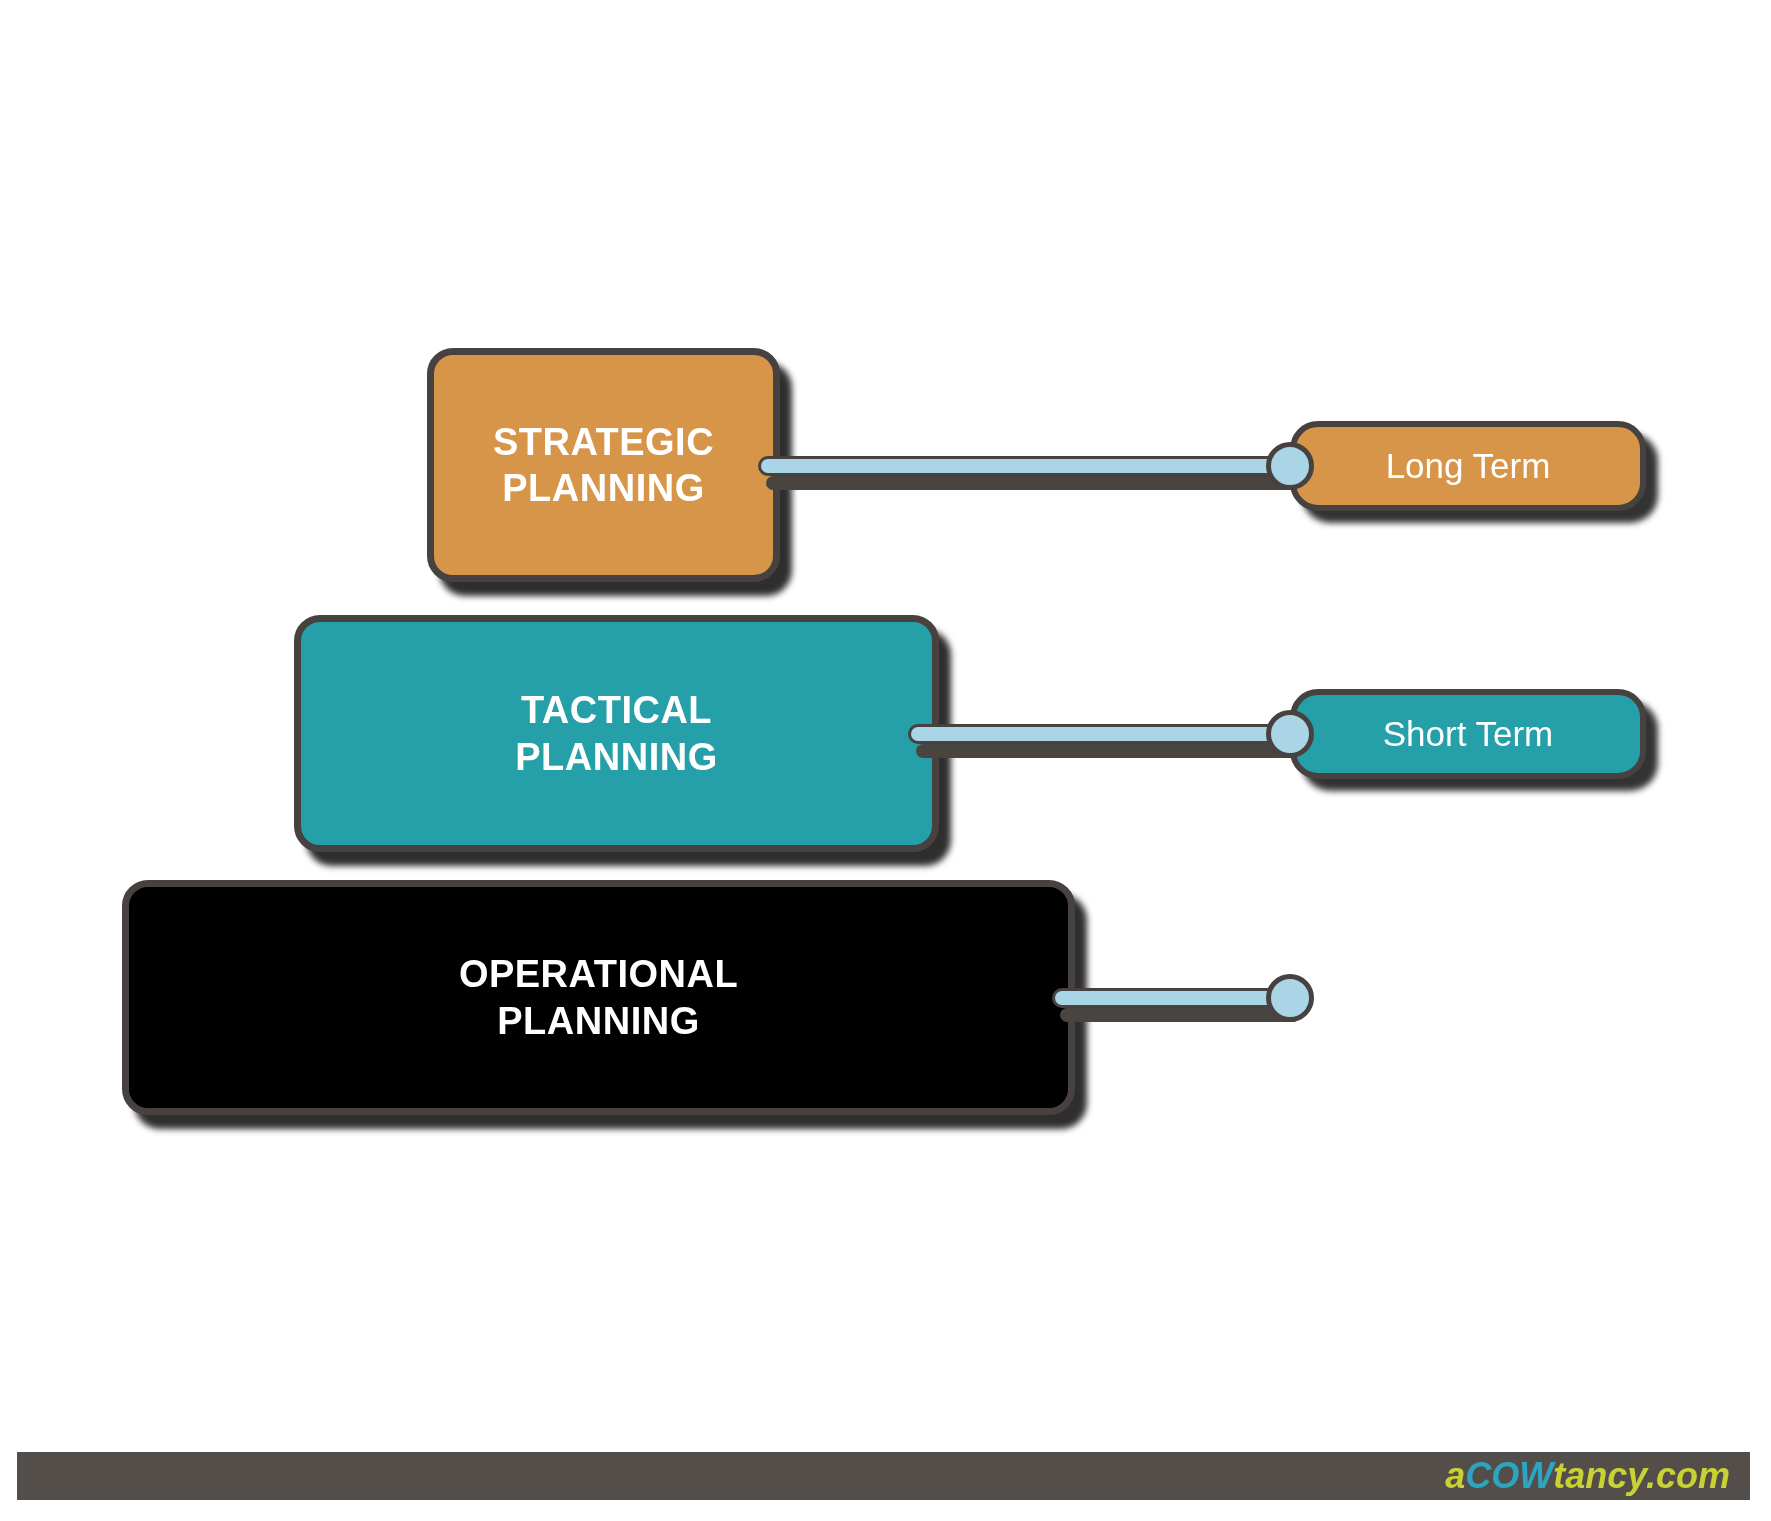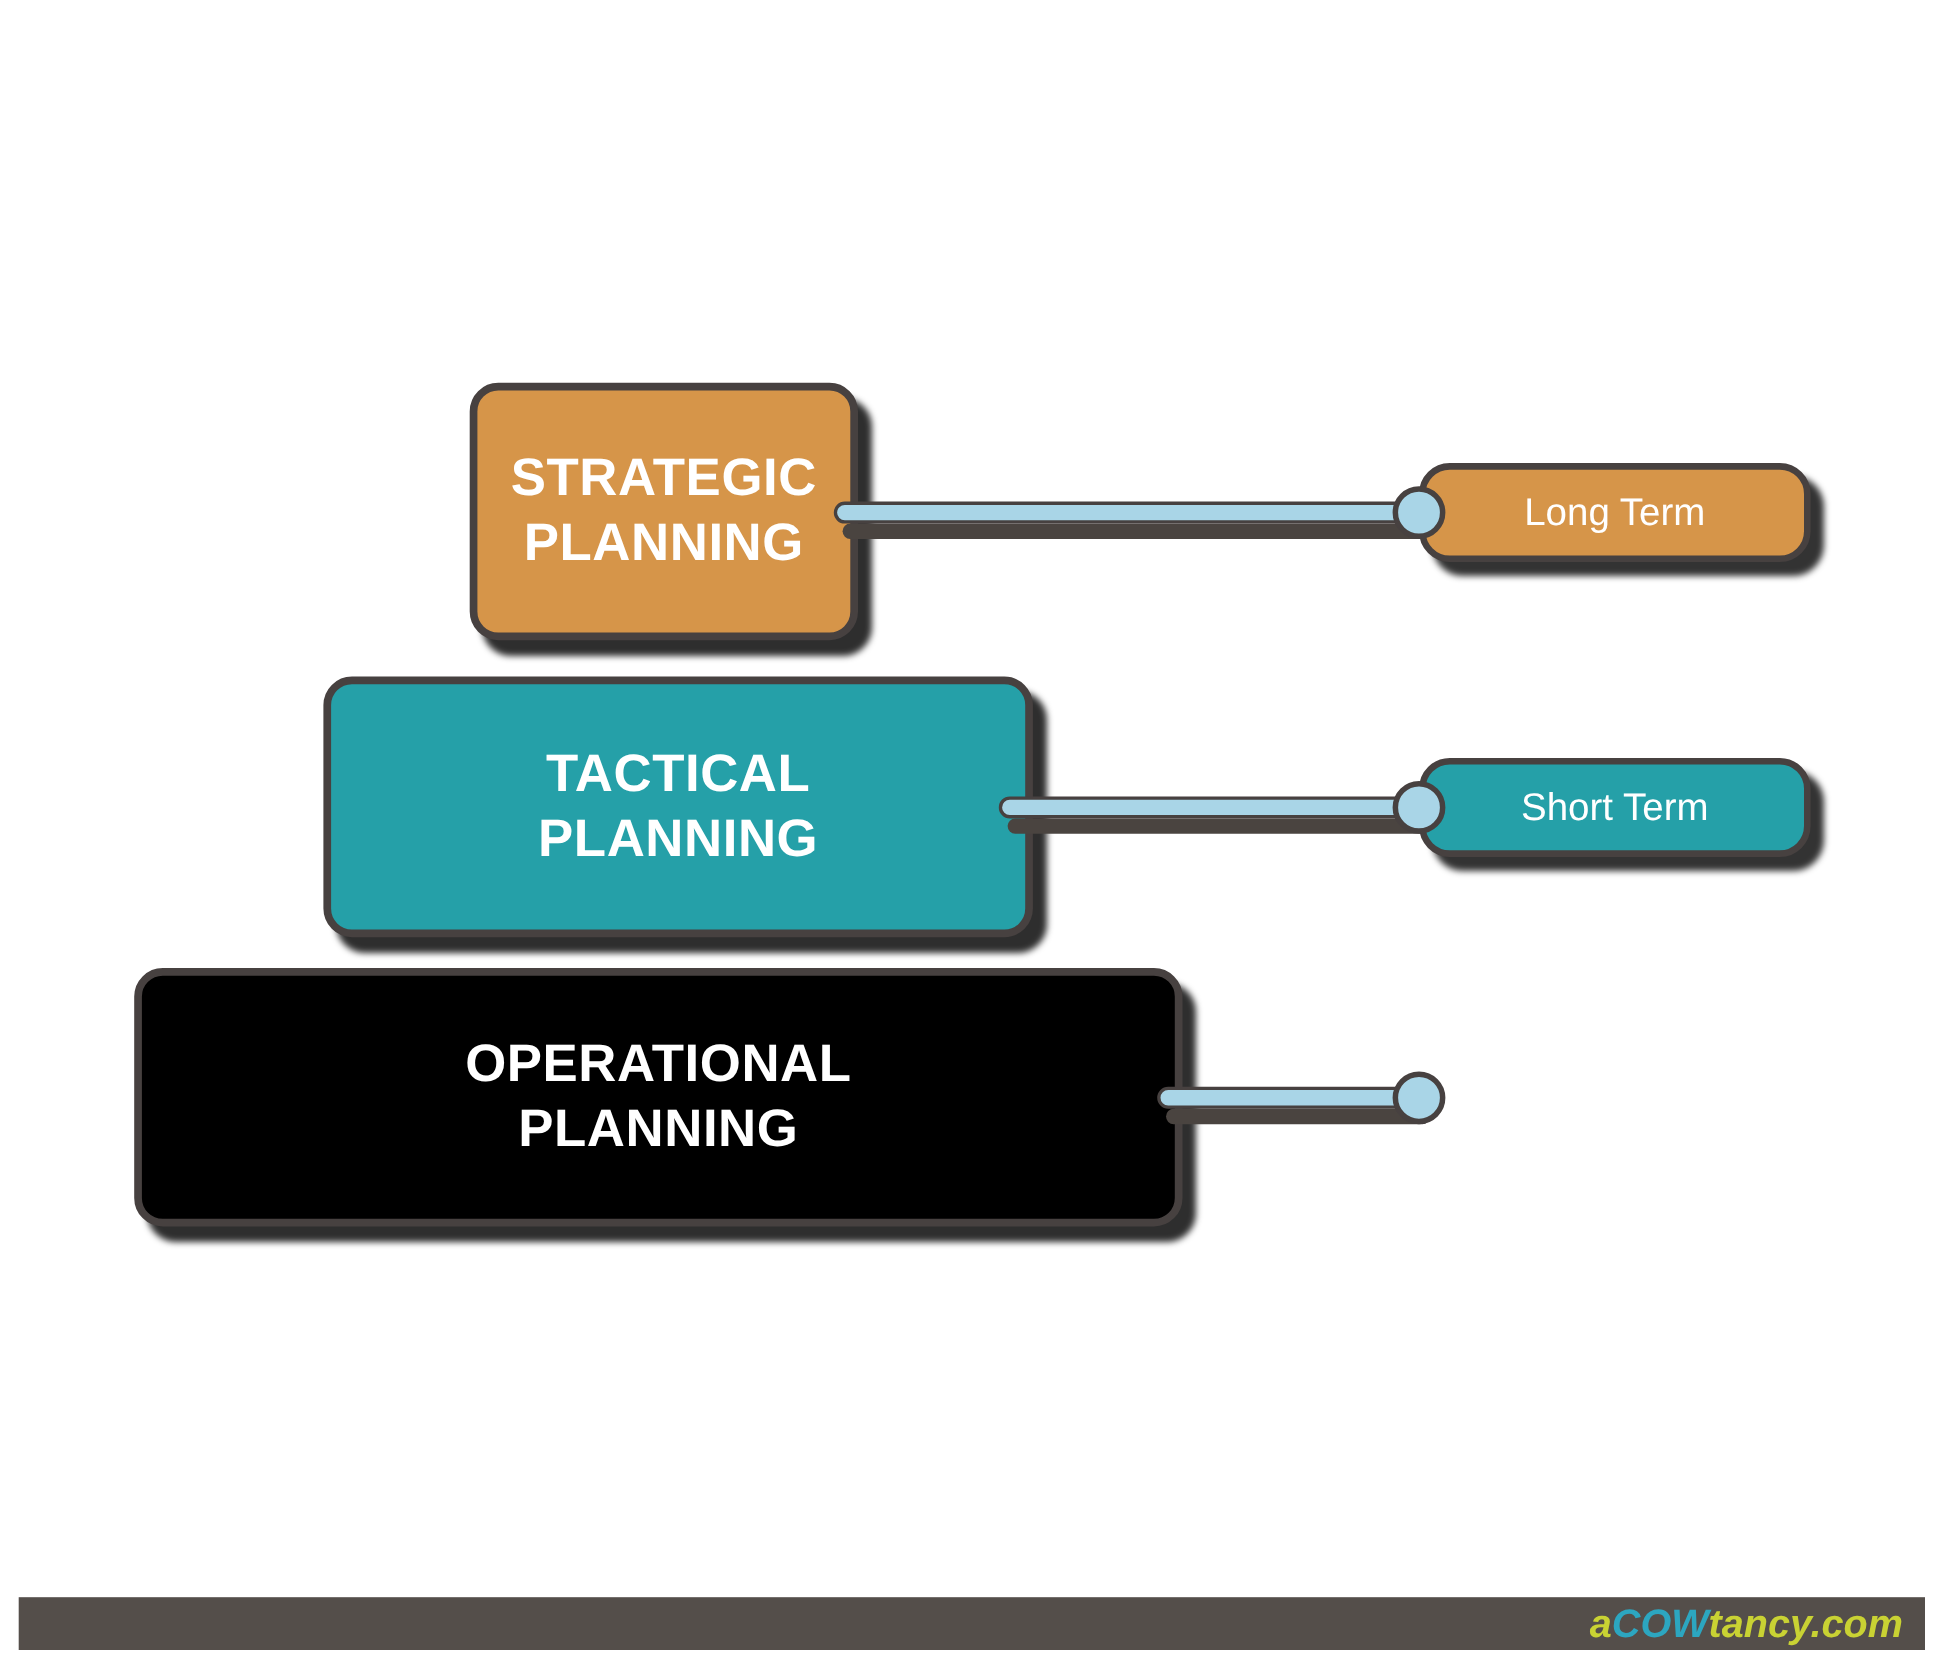--- a/index.html
+++ b/index.html
@@ -18,21 +18,21 @@
     box-sizing: border-box;
     border: 7px solid #474140;
     border-radius: 26px;
     box-shadow: 12px 14px 6px rgba(0,0,0,0.82);
     display: flex;
     align-items: center;
     justify-content: center;
     text-align: center;
     color: #ffffff;
     font-weight: 700;
-    font-size: 48px;
+    font-size: 38px;
     line-height: 1.22;
     letter-spacing: 0.5px;
     z-index: 1;
   }
   #box-strategic   { left: 427px; top: 348px; width: 353px; height: 234px; }
   #box-tactical    { left: 282px; top: 615px; width: 645px; height: 237px; }
   #box-operational { left: 122px; top: 880px; width: 953px; height: 235px; }
   .box-title span { display: block; }
 
   

